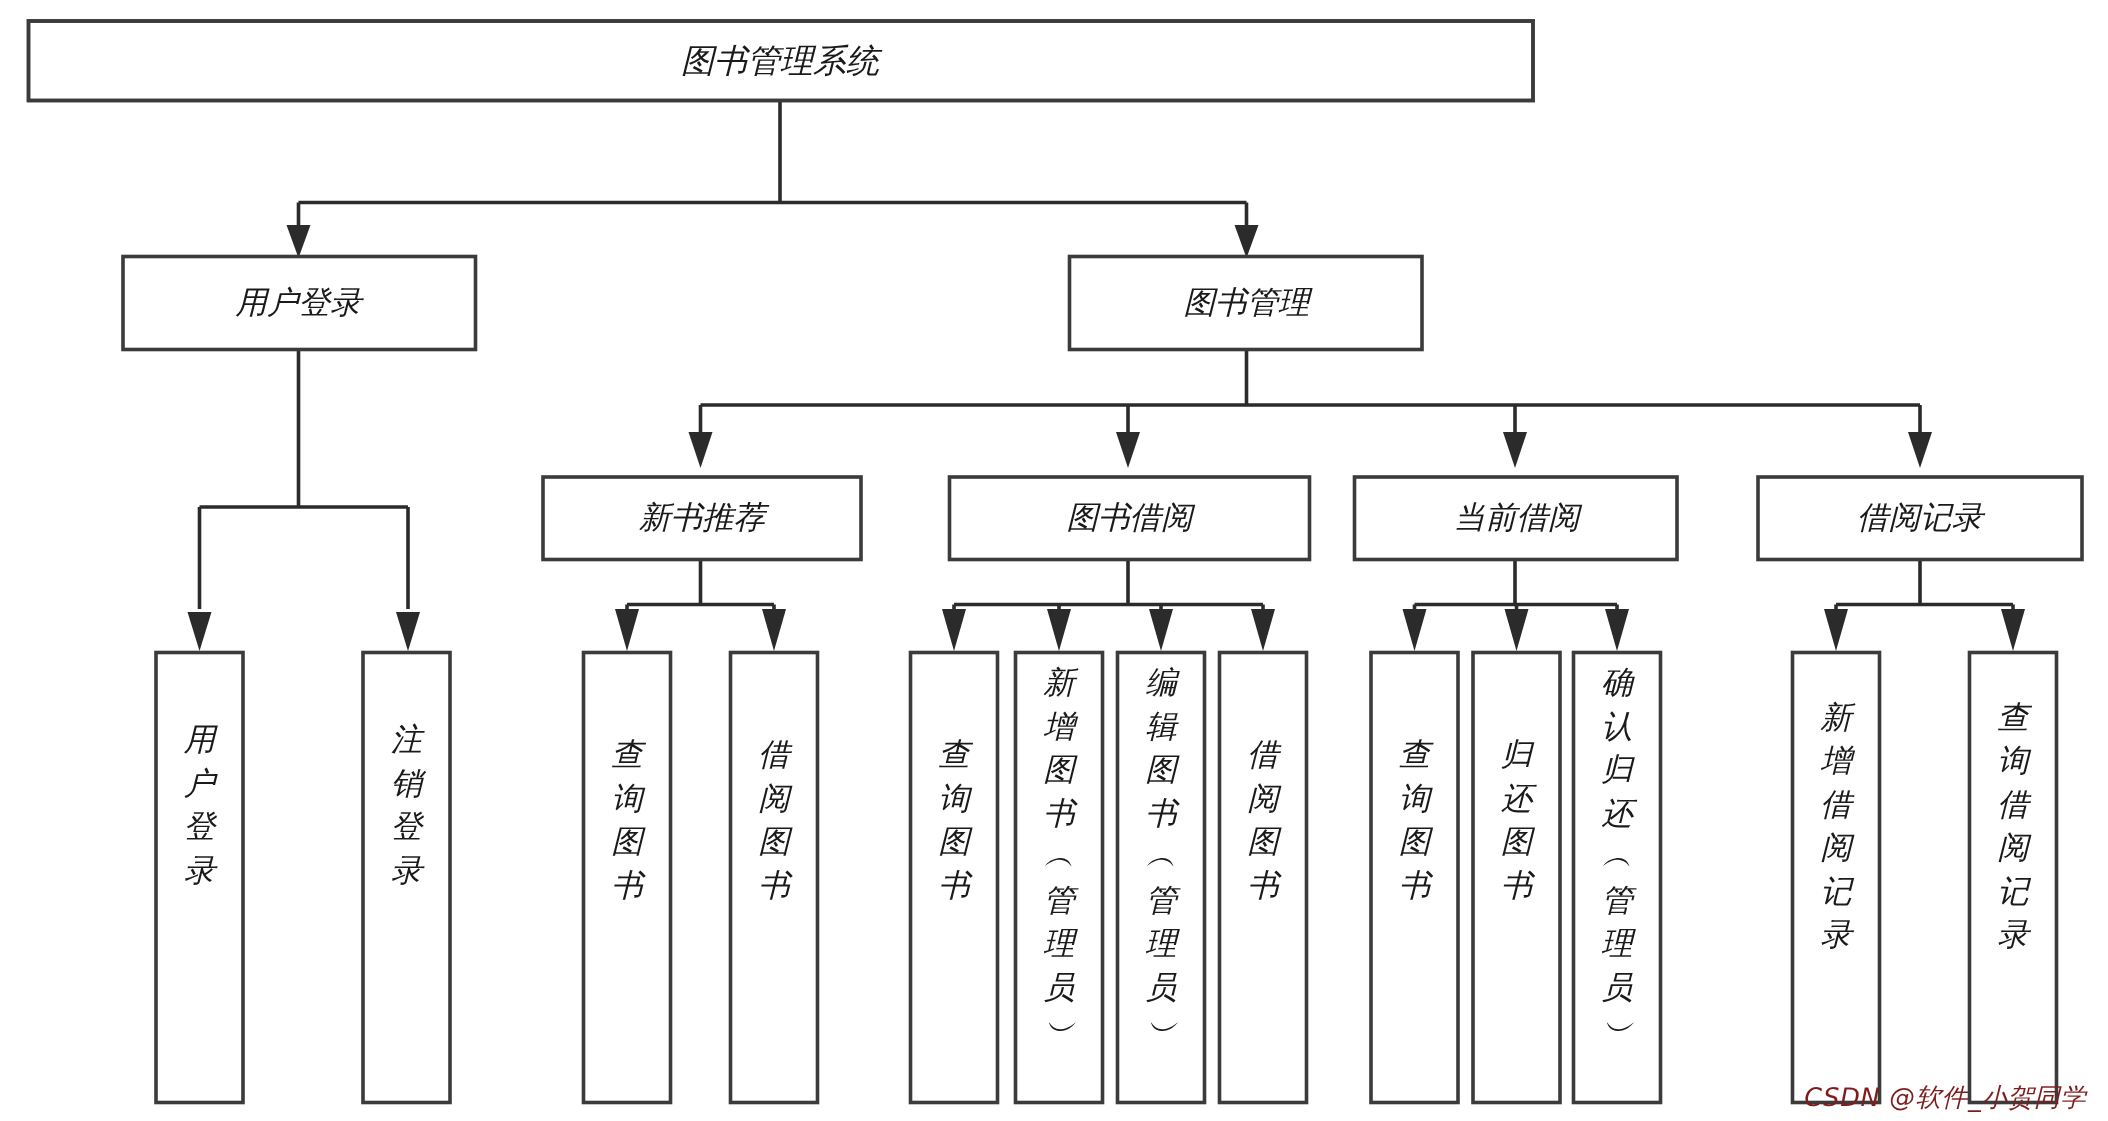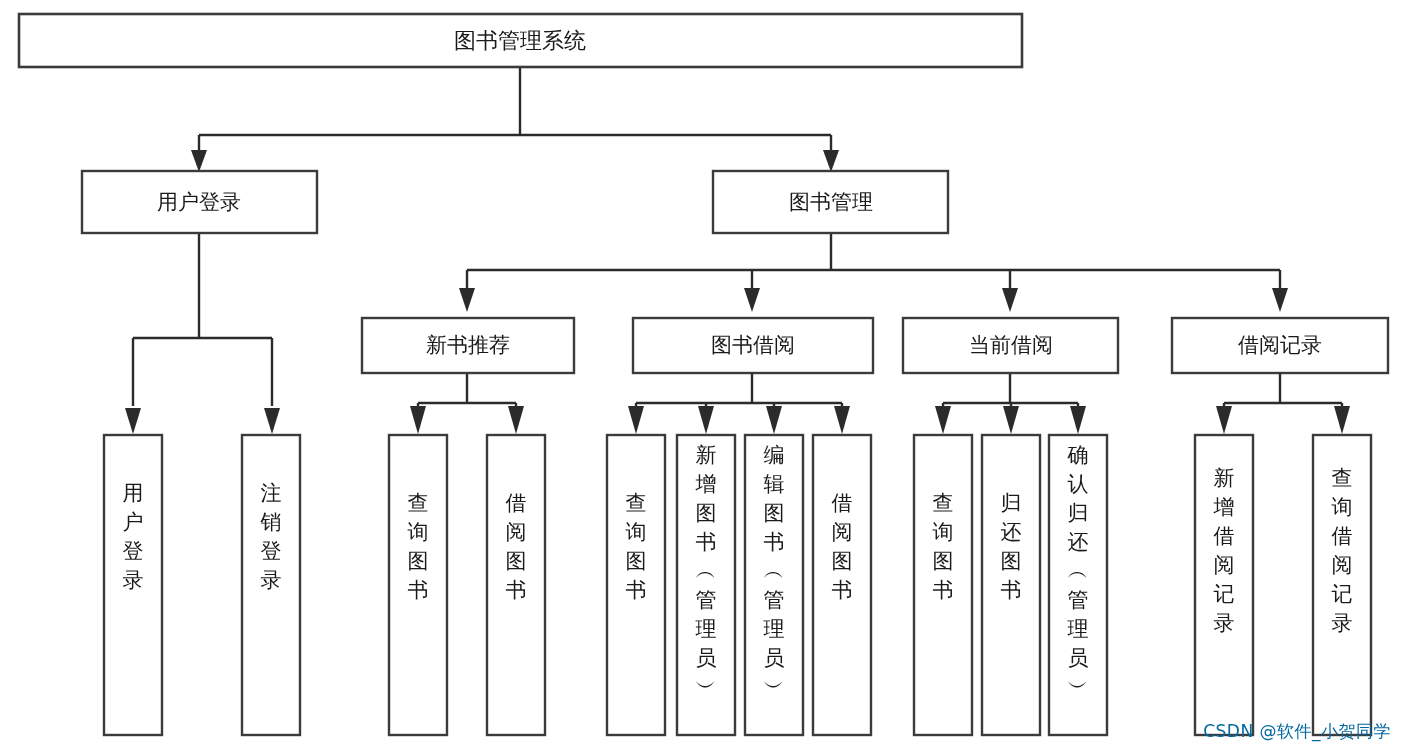--- a/index.html
+++ b/index.html
@@ -10,20 +10,21 @@
   body {
     width: 1405px;
     height: 747px;
     font-family: "DejaVu Sans", "Liberation Sans", sans-serif;
     overflow: hidden;
   }
   #diagram-root {
     position: relative;
     width: 1405px;
     height: 747px;
+    font-style: italic;
   }
   svg#flow {
     position: absolute;
     top: 0;
     left: 0;
     width: 1405px;
     height: 747px;
   }
   .node-rect {
     fill: #ffffff;
@@ -60,21 +61,21 @@
     fill: #1a1a1a;
     font-size: 21px;
     text-anchor: middle;
   }
   .watermark {
     position: absolute;
     right: 14px;
     bottom: 4px;
     font-family: "DejaVu Sans", "Liberation Sans", sans-serif;
     font-size: 17px;
-    color: #0369a1;
+    color: #7f1d1d;
     letter-spacing: 0.5px;
     white-space: nowrap;
     user-select: none;
     text-align: center;
   }
 </style>
 </head>
 <body>
 
 <div id="diagram-root">

